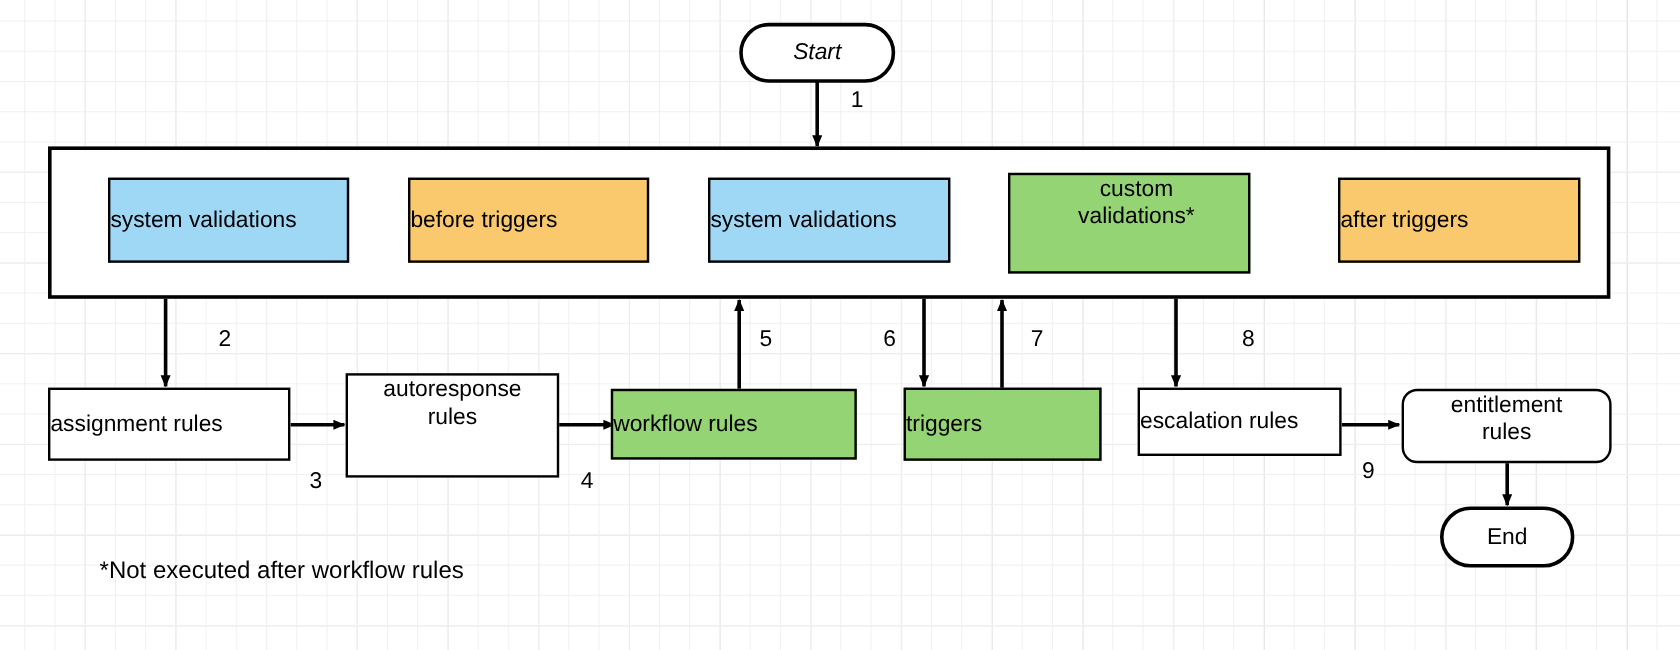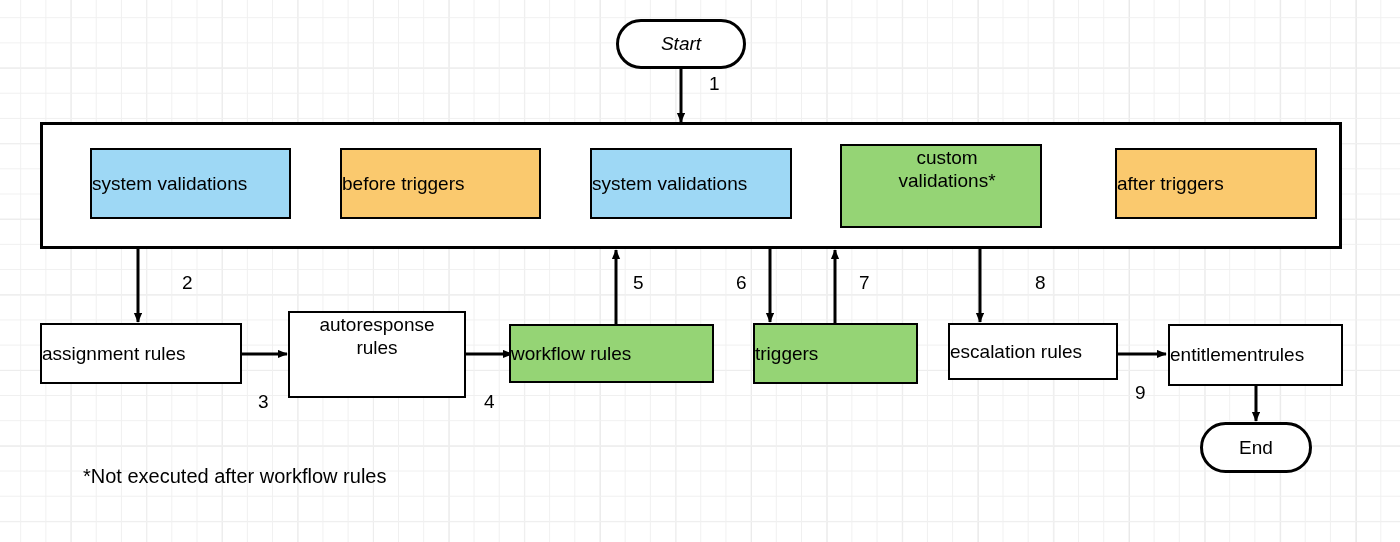--- a/index.html
+++ b/index.html
@@ -165,21 +165,21 @@
   </div>
 
   <div class="node green" style="left:753px; top:323px; width:165px; height:61px;">
     <span>triggers</span>
   </div>
 
   <div class="node plain" style="left:948px; top:323px; width:170px; height:57px;">
     <span>escalation rules</span>
   </div>
 
-  <div class="node plain" style="left:1168px; top:324px; width:175px; height:62px; flex-direction:row;">
+  <div class="node plain" style="left:1168px; top:324px; width:175px; height:62px; flex-direction:column;border-radius:13px;">
     <span>entitlement</span>
     <span>rules</span>
   </div>
 
   <div class="terminator" style="left:1200px; top:422px; width:112px; height:51px;">
     <span>End</span>
   </div>
 
   <div class="edge-label" style="left:709px; top:73px;">1</div>
 

